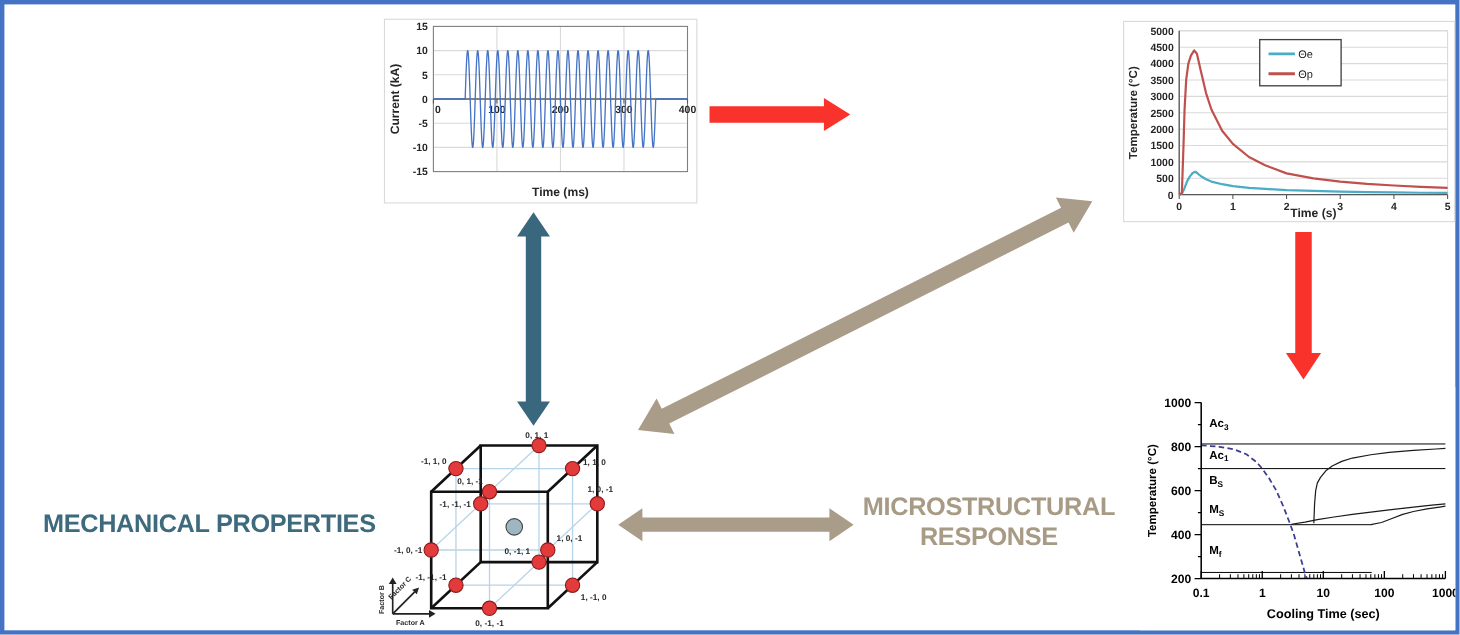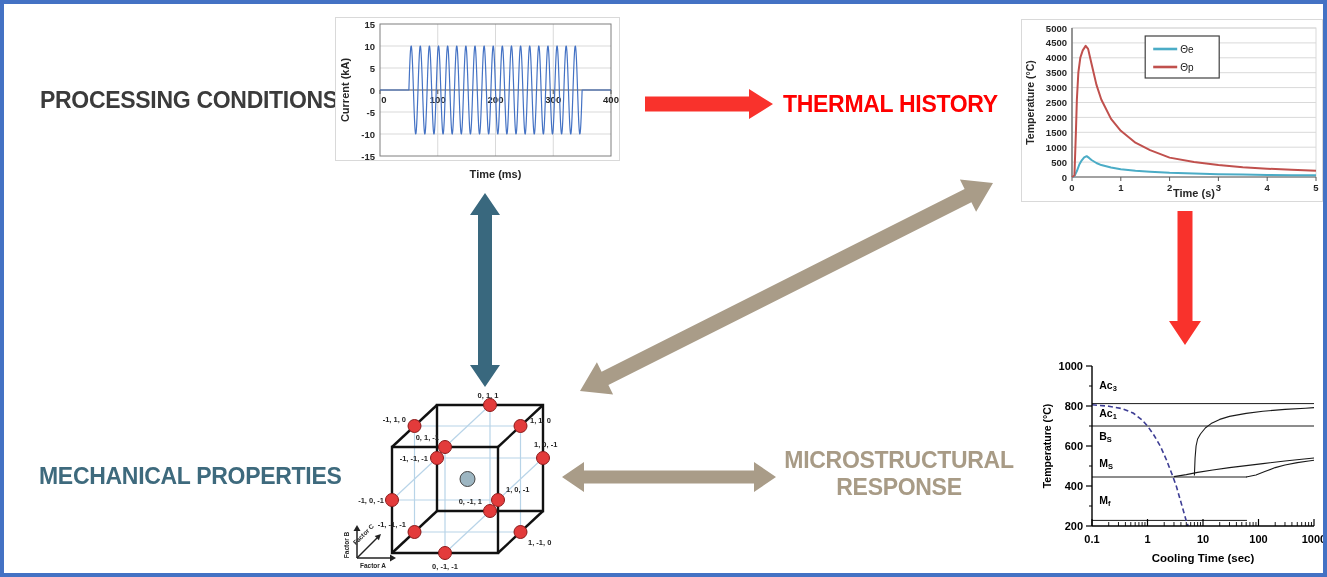--- a/index.html
+++ b/index.html
@@ -17,29 +17,27 @@
   .chart.bordered{border:1px solid #d9d9d9;box-sizing:border-box;}
   .cube{position:absolute;}
   .overlay{position:absolute;left:0;top:0;pointer-events:none;}
   svg text{font-family:"Liberation Sans", sans-serif;}
 </style>
 </head>
 <body>
 
 <div class="stage">
 
-  <div class="title" style="left: 36px; top: 83px; color: rgb(59, 59, 59);">PROCESSING CONDITIONS</div>
-
-  <div class="title" style="left: 779px; top: 87px; color: rgb(255, 0, 0);">THERMAL HISTORY</div>
+
 
   <div class="title" style="left: 35px; top: 459px; color: rgb(62, 106, 125);">MECHANICAL PROPERTIES</div>
 
   <div class="title wrap" style="left: 770px; top: 443px; width: 250px; color: rgb(168, 155, 134); text-align: center;">MICROSTRUCTURAL RESPONSE</div>
 
-  <div class="chart bordered" style="left:331px;top:13px;width:285px;height:144px"><svg width="285" height="168">
+  <div class="chart bordered" style="left:345px;top:13px;width:285px;height:168px"><svg width="285" height="168">
         <line x1="44" y1="28" x2="275" y2="28" stroke="#d9d9d9" stroke-width="1"></line>
         <line x1="44" y1="50" x2="275" y2="50" stroke="#d9d9d9" stroke-width="1"></line>
         <line x1="44" y1="94" x2="275" y2="94" stroke="#d9d9d9" stroke-width="1"></line>
         <line x1="44" y1="116" x2="275" y2="116" stroke="#d9d9d9" stroke-width="1"></line>
         <line x1="101.75" y1="6" x2="101.75" y2="138" stroke="#d9d9d9" stroke-width="1"></line>
         <line x1="159.5" y1="6" x2="159.5" y2="138" stroke="#d9d9d9" stroke-width="1"></line>
         <line x1="217.25" y1="6" x2="217.25" y2="138" stroke="#d9d9d9" stroke-width="1"></line>
         <rect x="44" y="6" width="231" height="132" fill="none" stroke="#7f7f7f" stroke-width="1"></rect>
         <line x1="44" y1="72" x2="275" y2="72" stroke="#595959" stroke-width="1.2"></line>
         <line x1="44" y1="72" x2="44" y2="76" stroke="#595959" stroke-width="1"></line>

